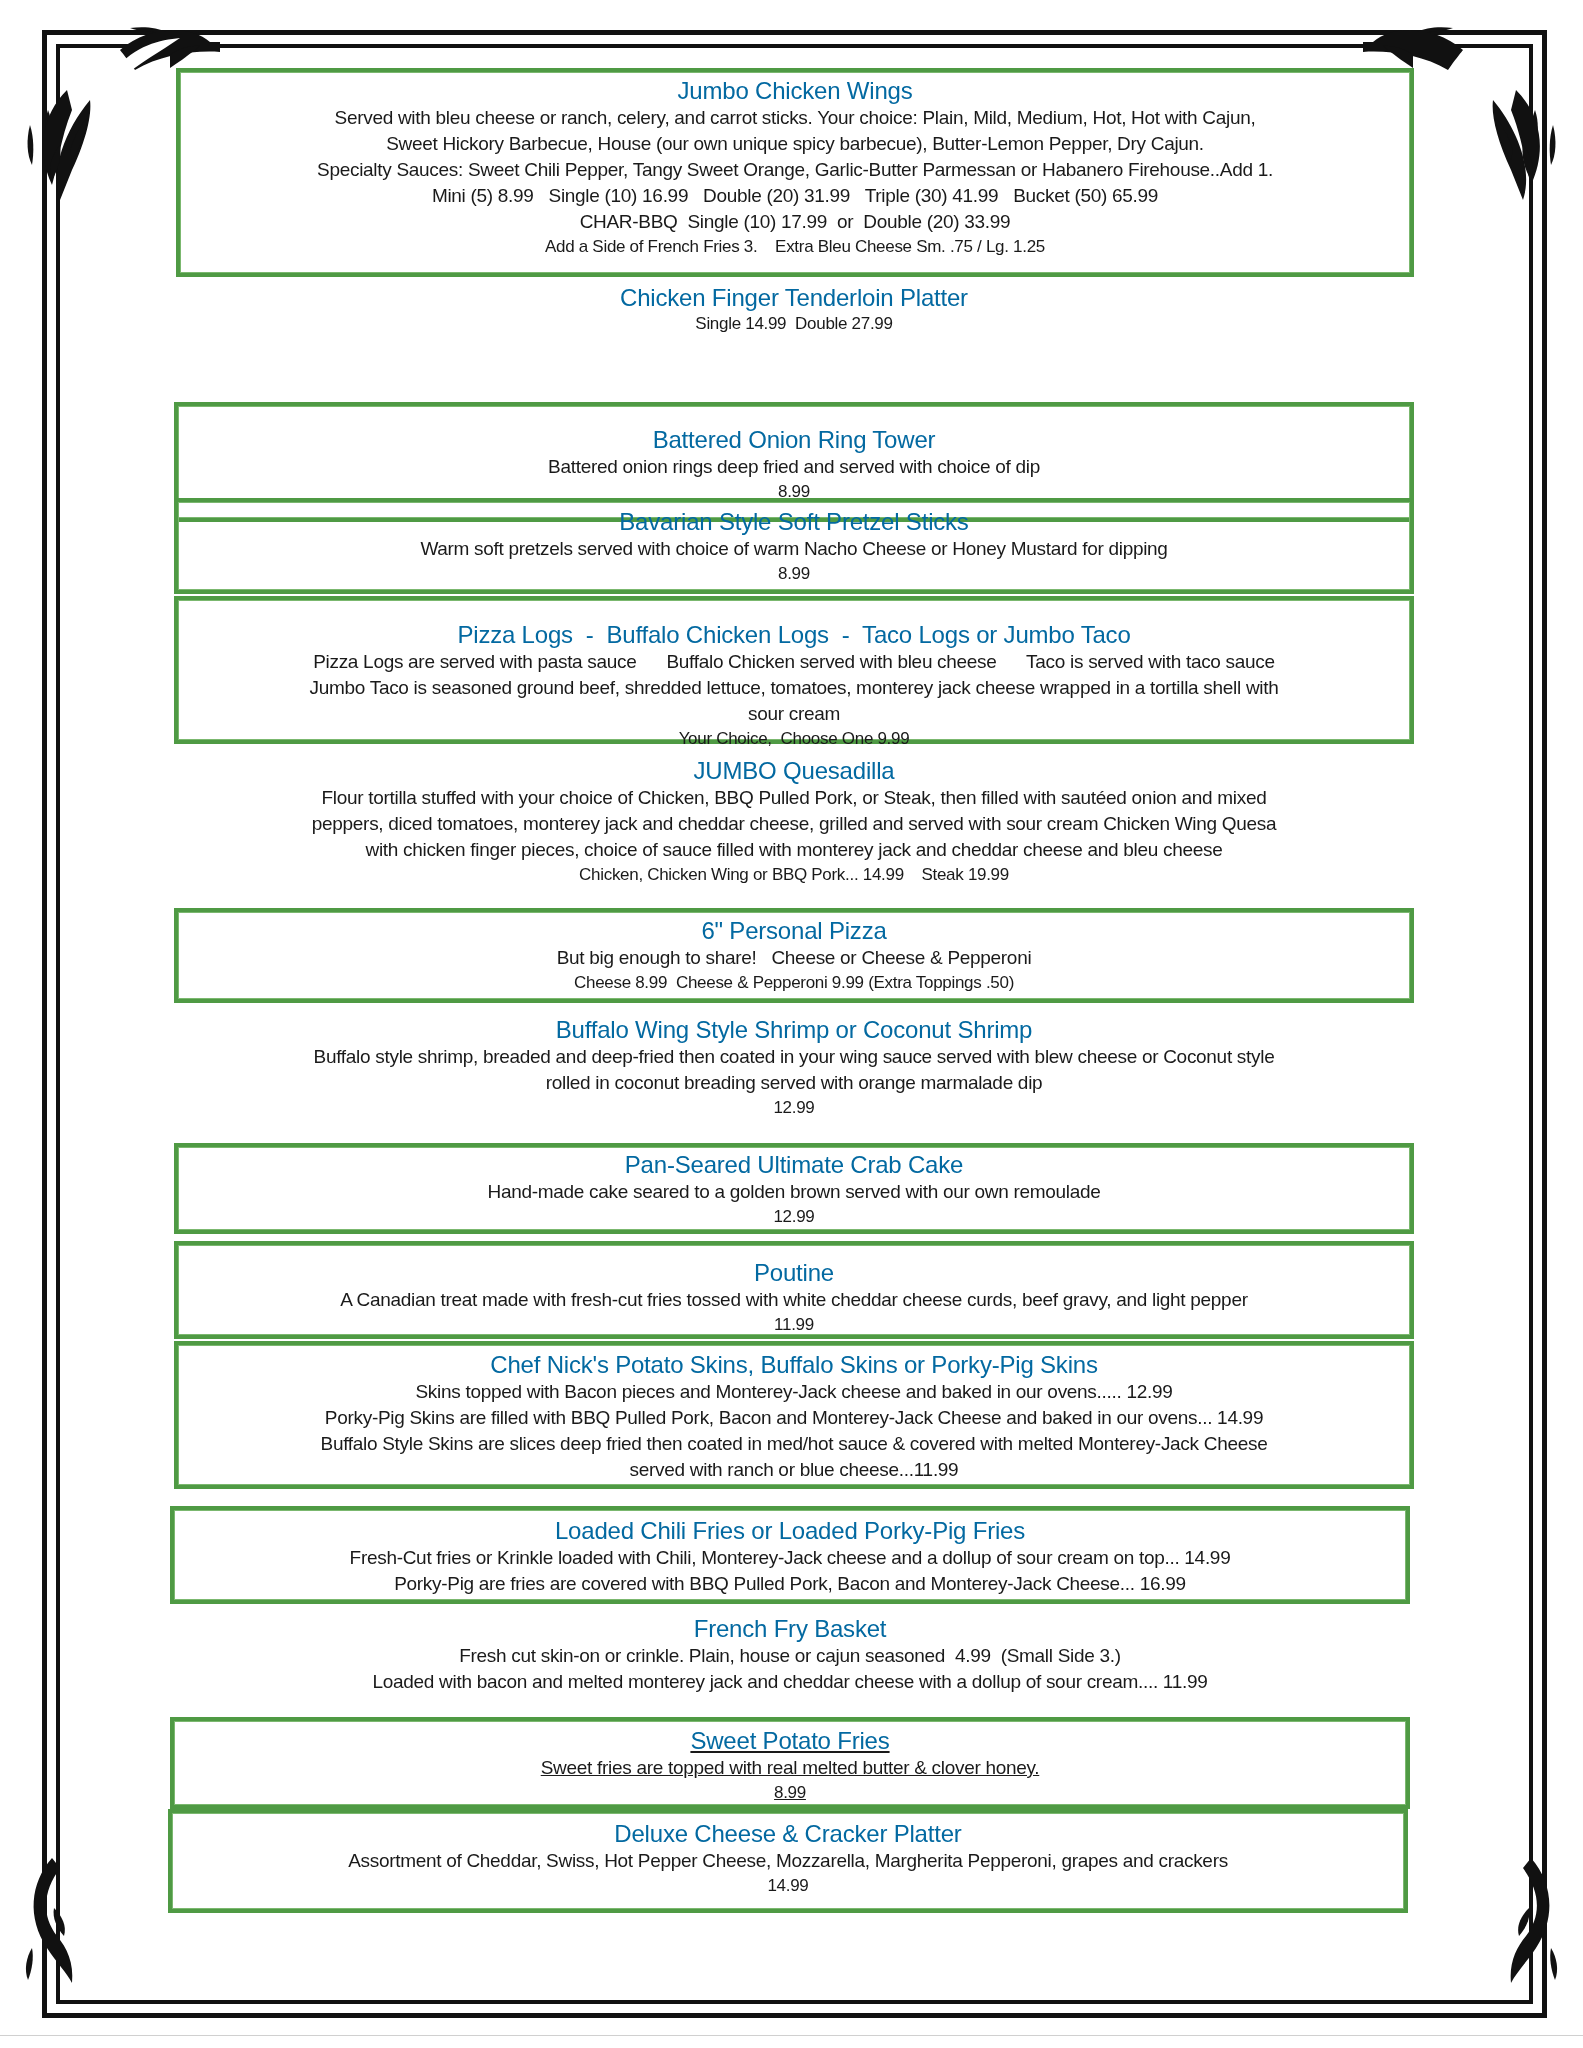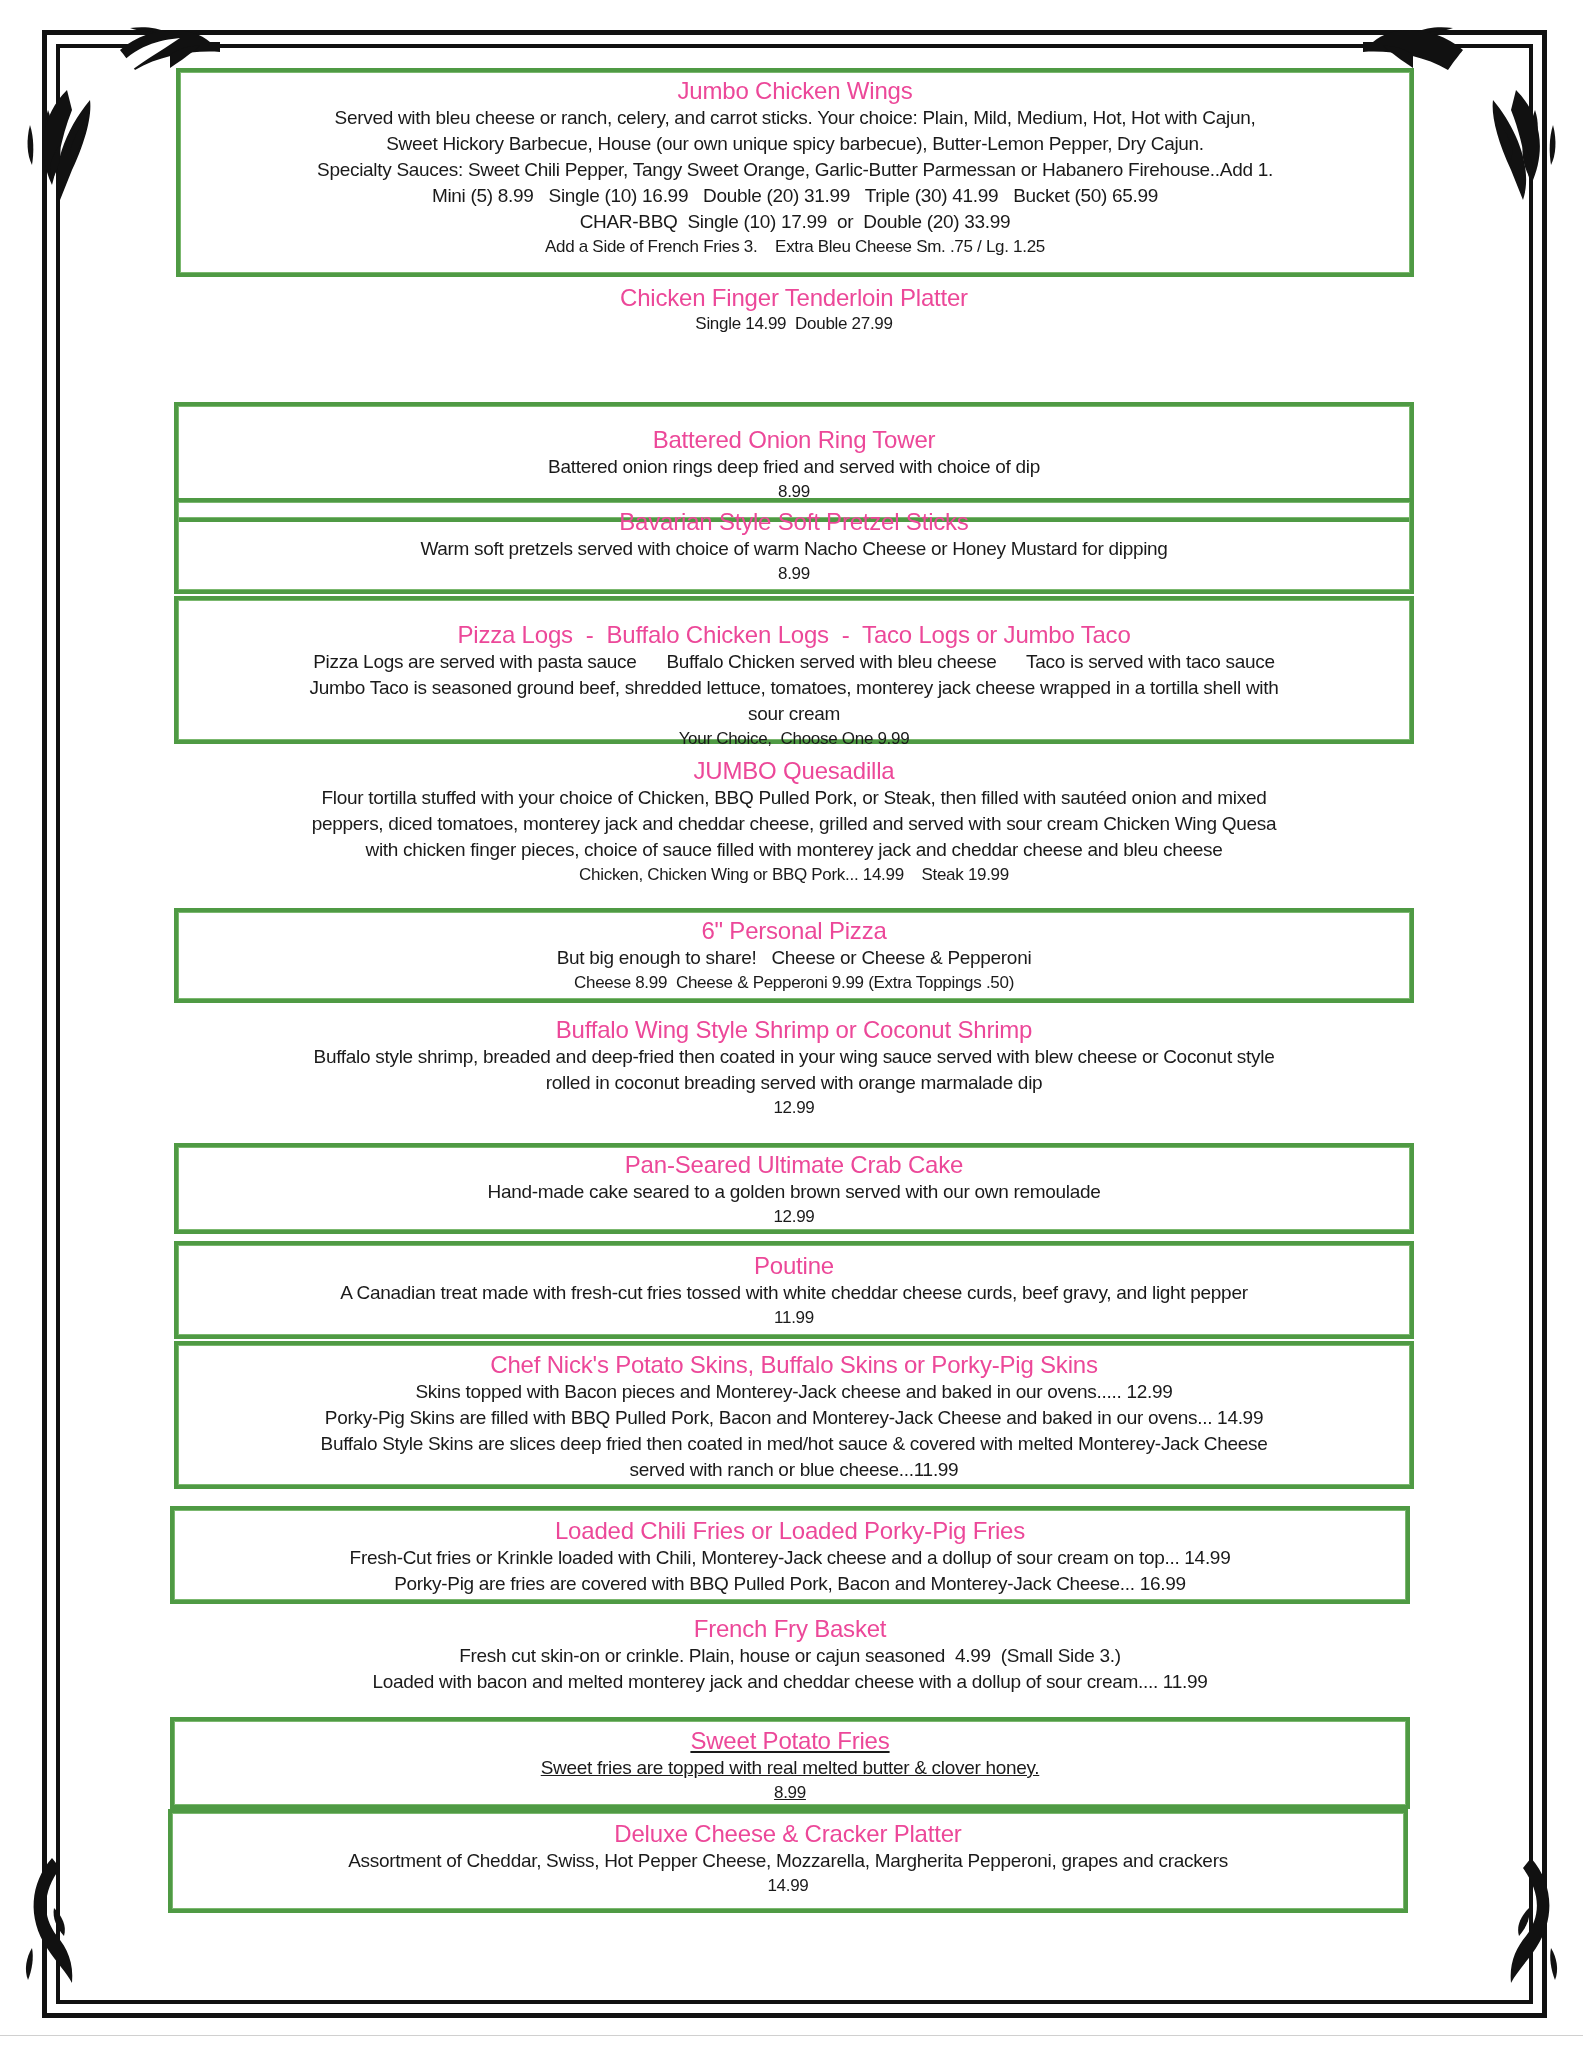--- a/index.html
+++ b/index.html
@@ -5,21 +5,21 @@
   html, body { margin:0; padding:0; }
   body { width:1583px; height:2048px; position:relative; background:#ffffff; overflow:hidden;
          font-family:"Liberation Sans", sans-serif; color:#1a1a1a; }
   .frame-line { position:absolute; border:5px solid #111; box-sizing:border-box; }
   .frame-outer { left:42px; top:30px; right:36px; bottom:30px; }
   .frame-inner { left:56px; top:44px; right:50px; bottom:44px; border-width:4px; }
   .ornament { position:absolute; }
   .bottom-rule { position:absolute; left:0; right:0; bottom:12px; height:1px; background:#d0d0d0; }
   .item { position:absolute; left:174px; width:1240px; box-sizing:border-box; text-align:center; }
   .item.boxed { border:4px solid #4f9a44; box-shadow: inset 0 0 0 1px #7bb86f; }
-  .item-title { color:#ec4899; font-size:24px; line-height:29px; letter-spacing:-0.2px; }
+  .item-title { color:#0369a1; font-size:24px; line-height:29px; letter-spacing:-0.2px; }
   .item-line { font-size:19px; line-height:26px; letter-spacing:-0.3px; }
   .item-price { font-size:17px; line-height:24px; letter-spacing:-0.3px; }
 </style>
 </head>
 <body>
 
 <div class="frame-line frame-outer"></div>
 <div class="frame-line frame-inner"></div>
 
 <svg class="ornament" style="left:20px;top:10px" width="200" height="200" viewBox="0 0 200 200">
@@ -119,21 +119,21 @@
   <div class="item-line">rolled in coconut breading served with orange marmalade dip</div>
   <div class="item-price">12.99</div>
 </section>
 
 <section class="item boxed" style="top:1143px;height:91px;padding-top:3px;">
   <div class="item-title">Pan-Seared Ultimate Crab Cake</div>
   <div class="item-line">Hand-made cake seared to a golden brown served with our own remoulade</div>
   <div class="item-price">12.99</div>
 </section>
 
-<section class="item boxed" style="top:1241px;height:98px;padding-top:6px;">
+<section class="item boxed" style="top:1241px;height:98px;padding-top:13px;">
   <div class="item-title">Poutine</div>
   <div class="item-line">A Canadian treat made with fresh-cut fries tossed with white cheddar cheese curds, beef gravy, and light pepper</div>
   <div class="item-price">11.99</div>
 </section>
 
 <section class="item boxed" style="top:1341px;height:148px;padding-top:5px;">
   <div class="item-title">Chef Nick's Potato Skins, Buffalo Skins or Porky-Pig Skins</div>
   <div class="item-line">Skins topped with Bacon pieces and Monterey-Jack cheese and baked in our ovens..... 12.99</div>
   <div class="item-line">Porky-Pig Skins are filled with BBQ Pulled Pork, Bacon and Monterey-Jack Cheese and baked in our ovens... 14.99</div>
   <div class="item-line">Buffalo Style Skins are slices deep fried then coated in med/hot sauce &amp; covered with melted Monterey-Jack Cheese</div>

